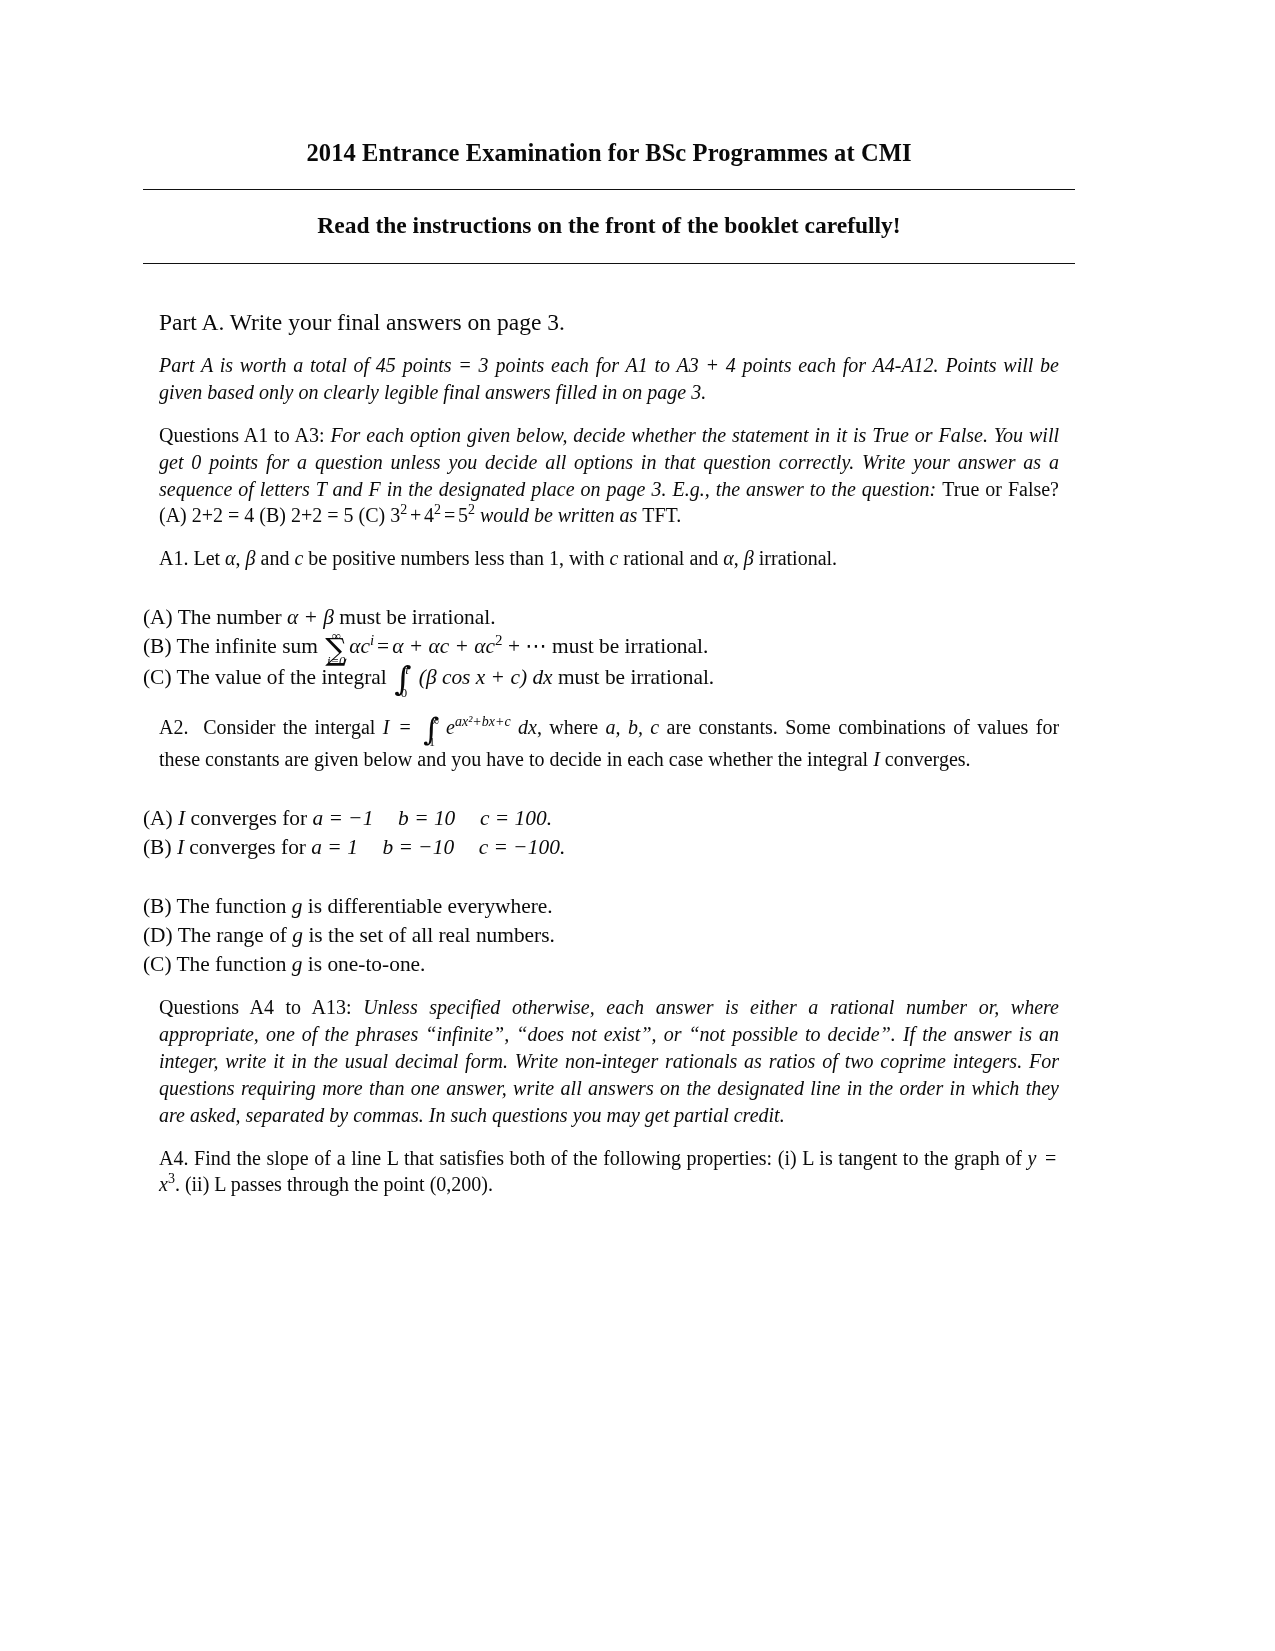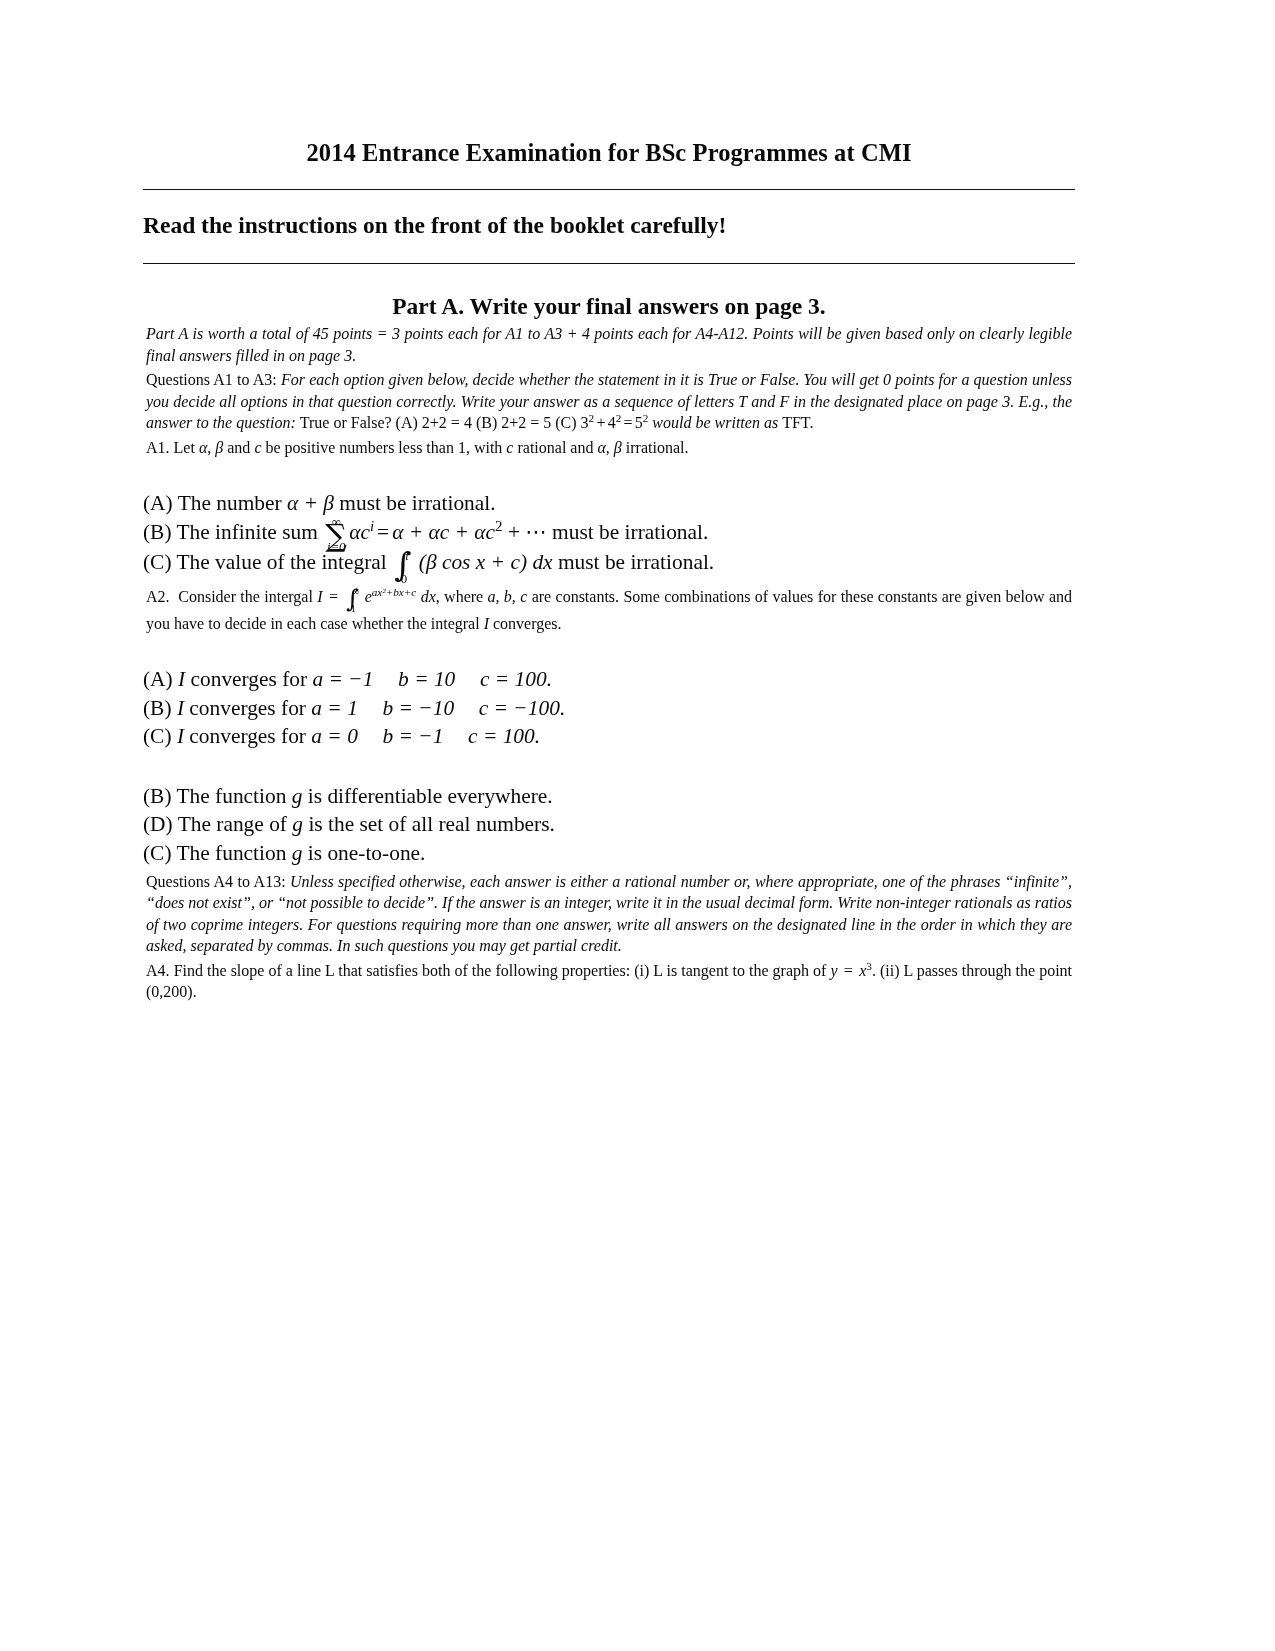--- a/index.html
+++ b/index.html
@@ -40,39 +40,38 @@
   }
   .rule {
     border: 0;
     border-top: 1.6px solid #111;
     margin: 0;
     width: 932px;
   }
   .rule-1 { margin-top: 22px; }
   .rule-2 { margin-top: 24px; }
   .subtitle {
-    text-align: left;
-    font-weight: bold;
-    font-size: 23.5px;
-    margin: 0;
-    padding-top: 22px;
-    padding-bottom: 0;
-  }
-  .part-title {
     text-align: center;
     font-weight: bold;
     font-size: 23.5px;
     margin: 0;
+    padding-top: 22px;
+    padding-bottom: 0;
+  }
+  .part-title {
+    font-weight: normal;
+    font-size: 23.5px;
+    margin: 16px;
     padding-top: 29px;
   }
 
   
   p.block {
-    margin: 3px;
-    font-size: 16px;
+    margin: 16px;
+    font-size: 20px;
     line-height: 1.345;
     text-align: justify;
     text-justify: inter-word;
   }
   p.italic-block {
     font-style: italic;
   }
   .gap-lg { margin-top: 27px; }
   .gap-md { margin-top: 23px; }
 
@@ -208,21 +207,20 @@
       <p class="opt"><span class="mn">(C)</span> <span>The value of the integral</span> <span class="intop"><span class="lim-up mi">π</span><span class="glyph">∫</span><span class="lim-dn mn">0</span></span><span class="mi nb">(β cos x + c)</span> <span class="mi">dx</span> <span>must be irrational.</span></p>
     </div>
 
     <p class="block gap-lg"><span class="qlabel">A2.</span>&nbsp; <span>Consider the intergal</span> <span class="mi">I</span> <span class="mo">=</span> <span class="intop"><span class="lim-up mn">∞</span><span class="glyph">∫</span><span class="lim-dn mn">1</span></span><span class="mi">e</span><sup class="sup">ax²+bx+c</sup> <span class="mi">dx</span><span>, where</span> <span class="mi nb">a, b, c</span> <span>are constants. Some combinations of values for these constants are given below and you have to decide in each case whether the integral</span> <span class="mi">I</span> <span>converges.</span></p>
 
     <div class="opts">
       <p class="opt"><span class="mn">(A)</span> <span class="mi"><span class="mi" style="font-style:italic">I</span><span class="mn"> converges for</span></span> <span class="mi nb">a = −1</span><span class="spc-wide"></span><span class="mi nb">b = 10</span><span class="spc-wide"></span><span class="mi nb">c = 100.</span></p>
 
       <p class="opt"><span class="mn">(B)</span> <span><span class="mi" style="font-style:italic">I</span><span class="mn"> converges for</span></span> <span class="mi nb">a = 1</span><span class="spc-wide"></span><span class="mi nb">b = −10</span><span class="spc-wide"></span><span class="mi nb">c = −100.</span></p>
 
-      <p class="opt"><span class="mn">(C)</span> <span><span class="mi" style="font-style:italic">I</span><span class="mn"> converges for</span></span> <span class="mi nb">a = 0</span><span class="spc-wide"></span><span class="mi nb">b = −1</span><span class="spc-wide"></span><span class="mi nb">c = 100.</span></p>
 
     </div>
 
 
     <div class="opts">
       <p class="opt"><span class="mn">(B)</span> <span>The function</span> <span class="mi">g</span> <span>is differentiable everywhere.</span></p>
       <p class="opt"><span class="mn">(D)</span> <span>The range of</span> <span class="mi">g</span> <span>is the set of all real numbers.</span></p>
       <p class="opt"><span class="mn">(C)</span> <span>The function</span> <span class="mi">g</span> <span>is one-to-one.</span></p>
     </div>
 

